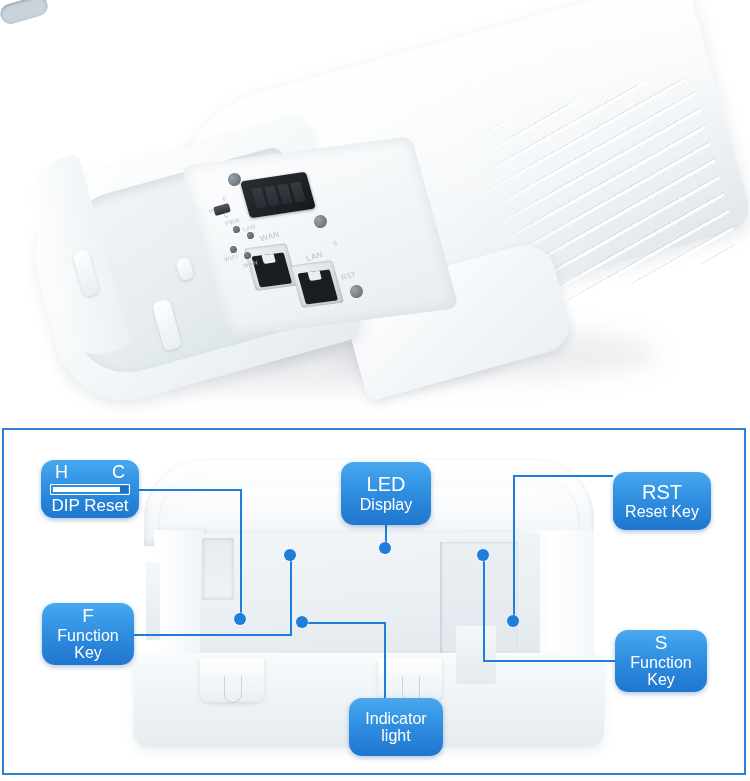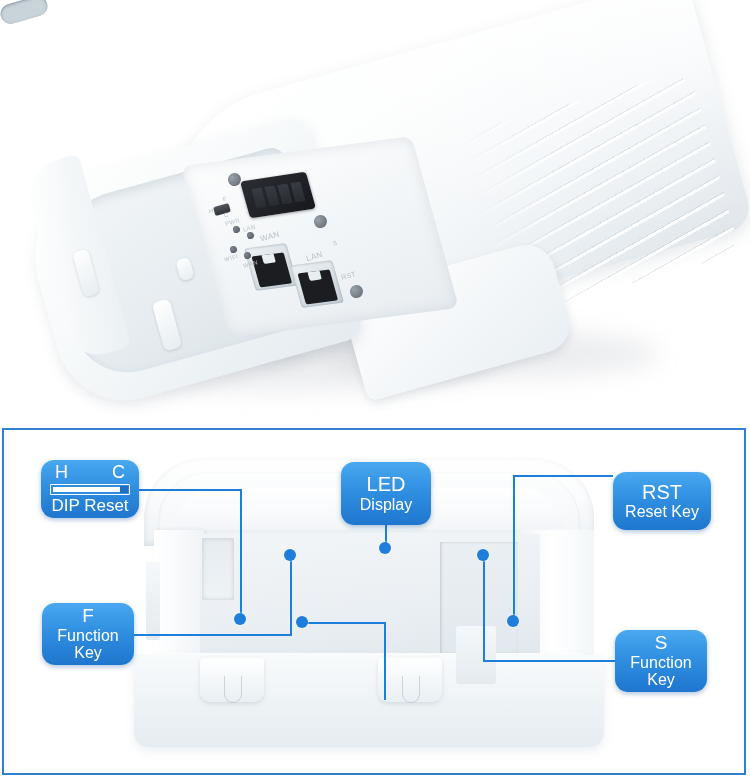--- a/index.html
+++ b/index.html
@@ -344,20 +344,24 @@
     <div class="l1">RST</div>
     <div class="l2">Reset Key</div>
   </div>
 
   <div class="callout" style="left:38px;top:173px;width:92px;height:62px;">
     <div class="l1">F</div>
     <div class="l2">Function</div>
     <div class="l3">Key</div>
   </div>
 
+  <div class="callout two" style="left:345px;top:268px;width:94px;height:58px;">
+    <div class="l2">Indicator</div>
+    <div class="l2">light</div>
+  </div>
 
   <div class="callout" style="left:611px;top:200px;width:92px;height:62px;">
     <div class="l1">S</div>
     <div class="l2">Function</div>
     <div class="l3">Key</div>
   </div>
 
 </div>
 
 </body></html>

